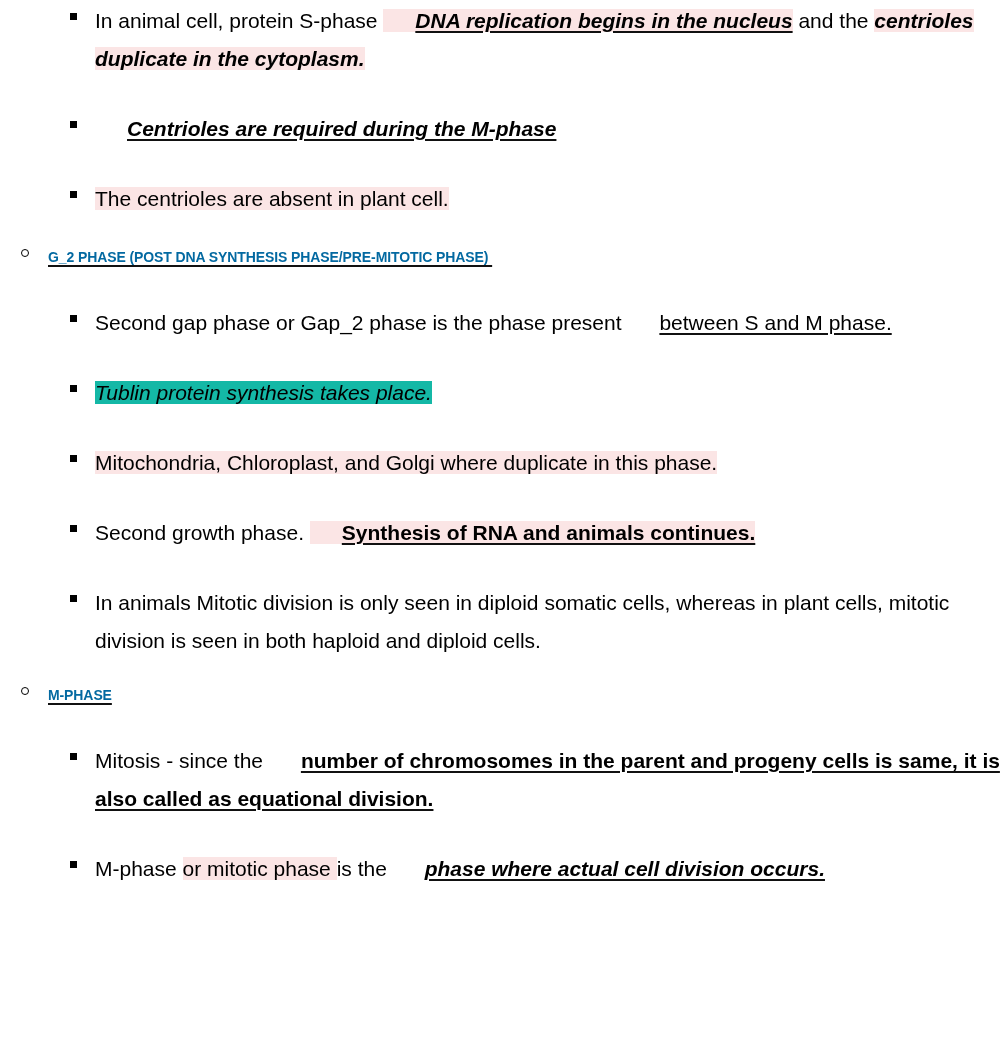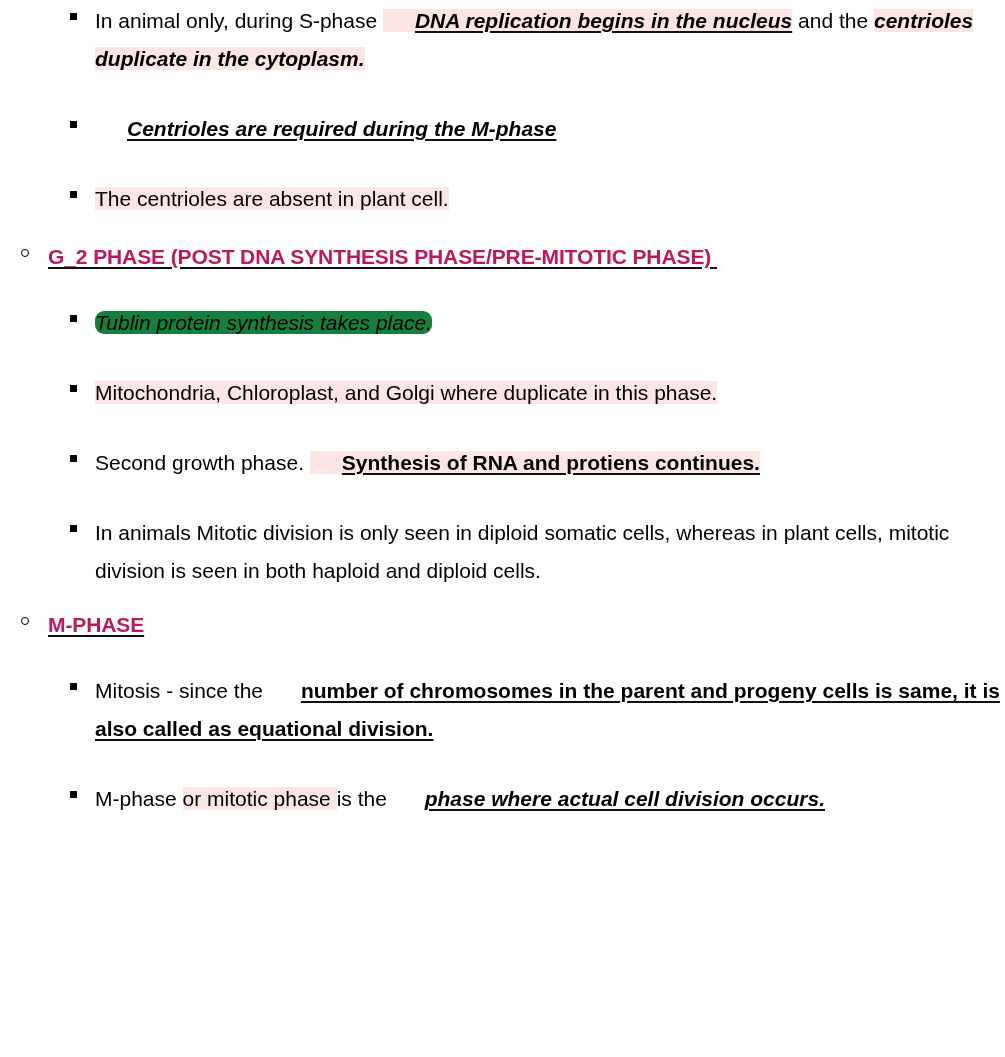--- a/index.html
+++ b/index.html
@@ -36,23 +36,23 @@
     position: absolute;
     left: 21px;
     top: 0.46em;
     width: 8px;
     height: 8px;
     border: 1.6px solid #000;
     border-radius: 50%;
     box-sizing: border-box;
   }
   .heading-red {
-    color: #be185d;
+    color: #0369a1;
     font-weight: bold;
-    font-size: 21px;
+    font-size: 14px;
     line-height: 30px;
     letter-spacing: -0.1px;
     text-decoration: underline;
     text-decoration-color: #111111;
     text-underline-offset: 3px;
     text-decoration-thickness: 2px;
     white-space: pre;
   }
   .lvl3-item {
     position: relative;
@@ -66,21 +66,21 @@
     left: 70px;
     top: 0.52em;
     width: 7px;
     height: 7px;
     background: #000;
   }
   .lvl3-item .line-body { display: block; }
 
   
   .hl-pink { background-color: #fbe5e5; }
-  .hl-green { background-color: #15803d; border-radius: 9px; }
+  .hl-green { background-color: #14b8a6; }
   .b { font-weight: bold; }
   .i { font-style: italic; }
   .u {
     text-decoration: underline;
     text-underline-offset: 3px;
     text-decoration-thickness: 2px;
     text-decoration-color: #111111;
     padding-left: 32px;
   }
 
@@ -89,42 +89,46 @@
   .gap-top-2 { margin-top: 24px; }
   .gap-top-3 { margin-top: 20px; }
 </style>
 </head>
 <body>
 
 <div class="page">
   <ul class="outline" id="outline-root">
       <li class="lvl3-item ">
         <span class="bullet-square"></span>
-        <span class="line-body"><span>In animal only, during S-phase </span><span class="b i u hl-pink">DNA replication begins in the nucleus</span><span> and the </span><span class="b i hl-pink">centrioles duplicate in the cytoplasm.</span></span>
+        <span class="line-body"><span>In animal cell, protein S-phase </span><span class="b i u hl-pink">DNA replication begins in the nucleus</span><span> and the </span><span class="b i hl-pink">centrioles duplicate in the cytoplasm.</span></span>
       </li>
       <li class="lvl3-item gap-top-1">
         <span class="bullet-square"></span>
         <span class="line-body"><span class="b i u">Centrioles are required during the M-phase</span></span>
       </li>
       <li class="lvl3-item gap-top-1">
         <span class="bullet-square"></span>
         <span class="line-body"><span class="hl-pink">The centrioles are absent in plant cell.</span></span>
       </li>
       <li class="lvl2-item gap-top-2"><span class="bullet-circle"></span><span class="line-body"><span class="heading-red">G_2 PHASE (POST DNA SYNTHESIS PHASE/PRE-MITOTIC PHASE) </span></span></li>
       <li class="lvl3-item gap-top-1">
         <span class="bullet-square"></span>
+        <span class="line-body"><span>Second gap phase or Gap_2 phase is the phase present </span><span class="u">between S and M phase.</span></span>
+      </li>
+      <li class="lvl3-item gap-top-1">
+        <span class="bullet-square"></span>
         <span class="line-body"><span class="i hl-green">Tublin protein synthesis takes place.</span></span>
       </li>
       <li class="lvl3-item gap-top-1">
         <span class="bullet-square"></span>
         <span class="line-body"><span class="hl-pink">Mitochondria, Chloroplast, and Golgi where duplicate in this phase.</span></span>
       </li>
       <li class="lvl3-item gap-top-1">
         <span class="bullet-square"></span>
-        <span class="line-body"><span>Second growth phase. </span><span class="b u hl-pink">Synthesis of RNA and protiens continues.</span></span>
+        <span class="line-body"><span>Second growth phase. </span><span class="b u hl-pink">Synthesis of RNA and animals continues.</span></span>
       </li>
       <li class="lvl3-item gap-top-1">
         <span class="bullet-square"></span>
         <span class="line-body"><span>In animals Mitotic division is only seen in diploid somatic cells, whereas in plant cells, mitotic division is seen in both haploid and diploid cells.</span></span>
       </li>
       <li class="lvl2-item gap-top-3"><span class="bullet-circle"></span><span class="line-body"><span class="heading-red">M-PHASE</span></span></li>
       <li class="lvl3-item gap-top-1">
         <span class="bullet-square"></span>
         <span class="line-body"><span>Mitosis - since the </span><span class="b u">number of chromosomes in the parent and progeny cells is same, it is also called as equational division.</span></span>
       </li>

